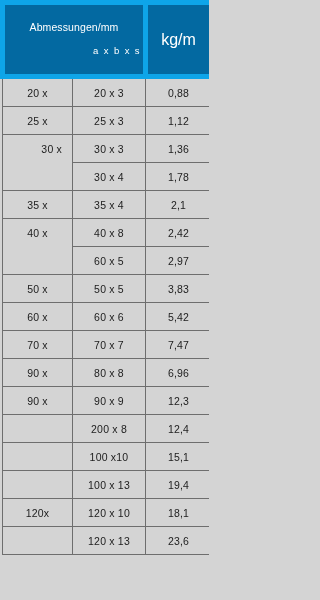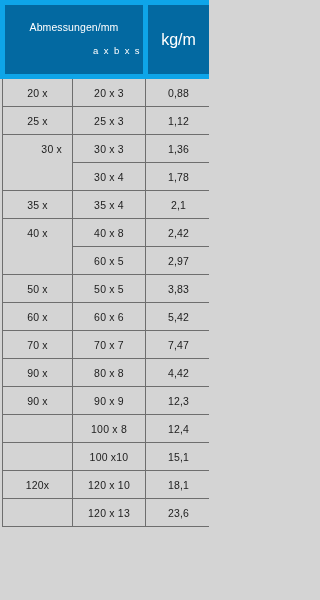--- a/index.html
+++ b/index.html
@@ -159,36 +159,41 @@
           <td>5,42</td>
         </tr>
         <tr>
           <td class="size-a">70 x</td>
           <td>70 x 7</td>
           <td>7,47</td>
         </tr>
         <tr>
           <td class="size-a">90 x</td>
           <td>80 x 8</td>
-          <td>4,42</td>
+          <td>6,96</td>
         </tr>
         <tr>
           <td class="size-a">90 x</td>
           <td>90 x 9</td>
           <td>12,3</td>
         </tr>
         <tr>
           <td class="size-a blank"></td>
-          <td>100 x 8</td>
+          <td>200 x 8</td>
           <td>12,4</td>
         </tr>
         <tr>
           <td class="size-a blank"></td>
           <td>100 x10</td>
           <td>15,1</td>
+        </tr>
+        <tr>
+          <td class="size-a blank"></td>
+          <td>100 x 13</td>
+          <td>19,4</td>
         </tr>
         <tr>
           <td class="size-a">120x</td>
           <td>120 x 10</td>
           <td>18,1</td>
         </tr>
         <tr>
           <td class="size-a blank"></td>
           <td>120 x 13</td>
           <td>23,6</td>

